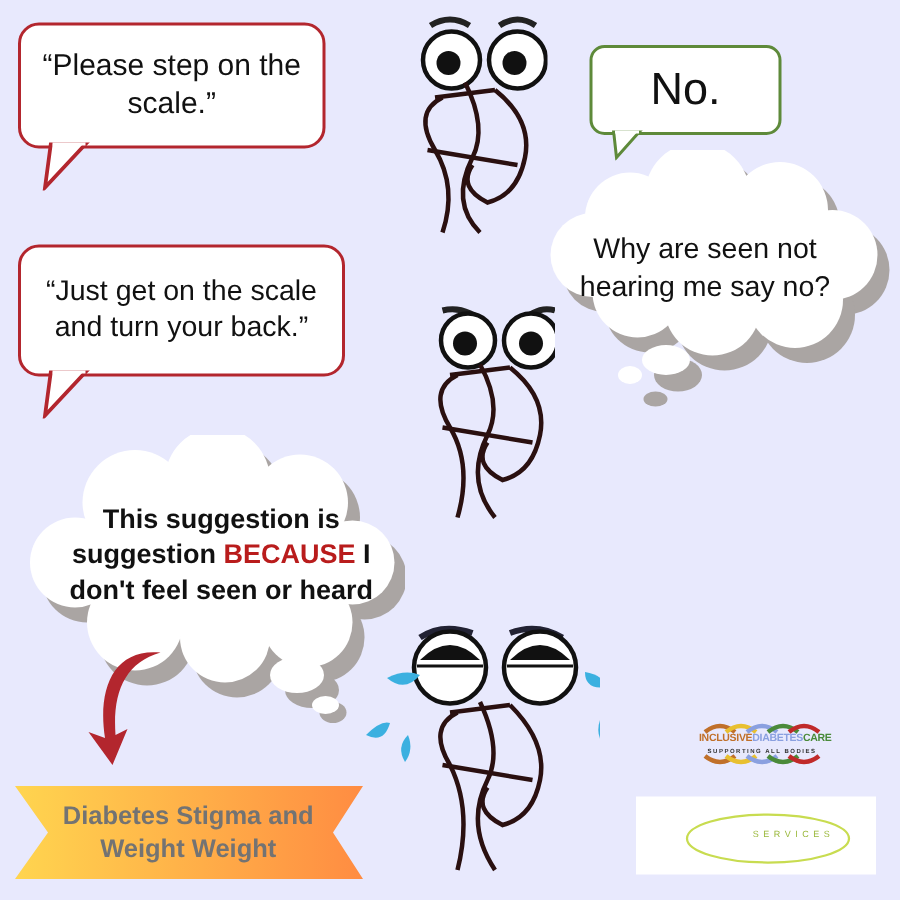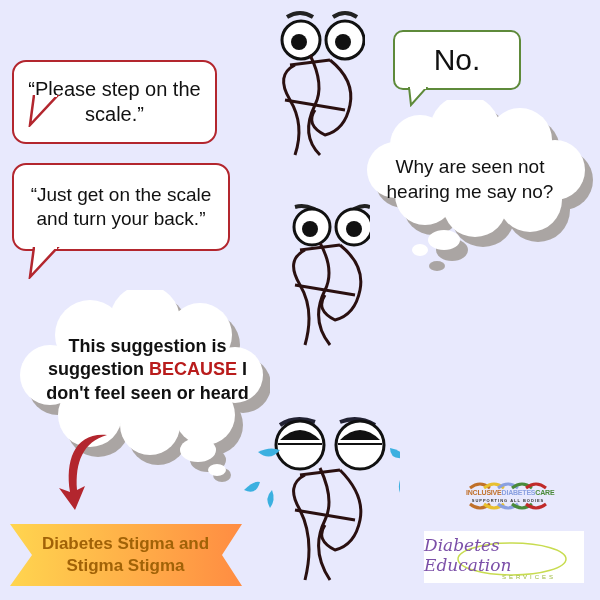--- a/index.html
+++ b/index.html
@@ -15,36 +15,36 @@
   .bubble.green { border: 2px solid #5e8a3a; }
   .tail { position: absolute; }
   .cloud-text {
     position: absolute; display: flex; align-items: center; justify-content: center;
     text-align: center; color: #111; line-height: 1.3;
   }
   .bold { font-weight: bold; }
   .red-text { color: #b91c1c; font-weight: bold; }
   .ribbon-text {
     position: absolute; display: flex; align-items: center; justify-content: center;
-    text-align: center; font-weight: bold; color: #a16207; line-height: 1.3; font-size: 17px;
+    text-align: center; font-weight: bold; color: #737373; line-height: 1.3; font-size: 17px;
   }
   .logo2 {
     position: absolute; left: 424px; top: 531px; width: 160px; height: 52px; background: #fff;
     display: flex; flex-direction: column; align-items: center; justify-content: center;
   }
   .logo2 .script { font-family: "DejaVu Serif", serif; font-style: italic; color: #7b4fa8; font-size: 17px; }
   .logo2 .sub { font-size: 6px; letter-spacing: 3px; color: #9ab83a; margin-top: -1px; margin-left: 50px; }
   .logo1 { position: absolute; left: 466px; top: 478px; width: 84px; height: 34px; }
   .logo1 .t { position:absolute; top: 11px; left: 0; width: 84px; text-align:center; font-size: 7px; font-weight: bold; letter-spacing: -0.2px; }
   .logo1 .s { position:absolute; top: 20px; left: 0; width: 84px; text-align:center; font-size: 4px; font-weight: bold; letter-spacing: 1px; color:#333; }
 </style>
 </head>
 <body>
 
-<div class="bubble red" style="left:12px;top:15px;width:205px;height:84px;font-size:20px;padding:0 14px;margin-top:45px;">
+<div class="bubble red" style="left:12px;top:15px;width:205px;height:84px;font-size:20px;padding:0 14px;">
   <span>“Please step on the scale.”</span>
 </div>
 <svg class="tail" style="left:28px;top:95px;" width="34" height="32">
   <polygon points="6,0 30,0 2,30" fill="#fff" stroke="#b3262e" stroke-width="2.5"></polygon>
   <rect x="7" y="-3" width="22" height="5" fill="#fff"></rect>
 </svg>
 
 <div class="bubble green" style="left:393px;top:30px;width:128px;height:60px;font-size:30px;border-radius:10px;">
   <span>No.</span>
 </div>
@@ -134,21 +134,21 @@
 <svg class="abs" style="left:10px;top:524px;" width="235" height="62">
   <defs>
     <linearGradient id="rg" x1="0" x2="1" y1="0" y2="0">
       <stop offset="0" stop-color="#ffd54f"></stop>
         <stop offset="1" stop-color="#ff8c42"></stop>
     </linearGradient>
   </defs>
   <polygon points="0,0 232,0 212,31 232,62 0,62 22,31" fill="url(#rg)"></polygon>
 </svg>
 <div class="ribbon-text" style="left:28px;top:524px;width:195px;height:62px;">
-  <span><span>Diabetes Stigma and</span><br><span>Stigma Stigma</span></span>
+  <span><span>Diabetes Stigma and</span><br><span>Weight Weight</span></span>
 </div>
 
 <svg class="abs" style="left:255px;top:5px;" width="110" height="155">
   <path d="M32 12 Q45 4 58 12" stroke="#222" stroke-width="4" fill="none"></path>
   <path d="M78 12 Q90 4 102 12" stroke="#222" stroke-width="4" fill="none"></path>
   <circle cx="46" cy="35" r="19" fill="#fff" stroke="#111" stroke-width="3"></circle>
   <circle cx="90" cy="35" r="19" fill="#fff" stroke="#111" stroke-width="3"></circle>
   <circle cx="44" cy="37" r="8" fill="#111"></circle>
     <circle cx="88" cy="37" r="8" fill="#111"></circle>
   <g fill="none" stroke="#2a1010" stroke-width="3">
@@ -213,15 +213,14 @@
     <path d="M60 26 Q70 34 80 26" stroke="#c02a2a" stroke-width="3" fill="none"></path>
   </svg>
   <div class="t"><span style="color:#c0702a">INCLUSIVE</span><span style="color:#8aa0e0">DIABETES</span><span style="color:#4a8a3a">CARE</span></div>
   <div class="s">SUPPORTING ALL BODIES</div>
 </div>
 
 <div class="logo2">
   <svg class="abs" style="left:30px;top:4px" width="115" height="44">
     <ellipse cx="58" cy="24" rx="54" ry="16" fill="none" stroke="#c8dc50" stroke-width="1.5"></ellipse>
   </svg>
-  <span class="script" style="position:relative">Diabetes Education</span>
   <span class="sub" style="position:relative">SERVICES</span>
 </div>
 
 </body></html>

